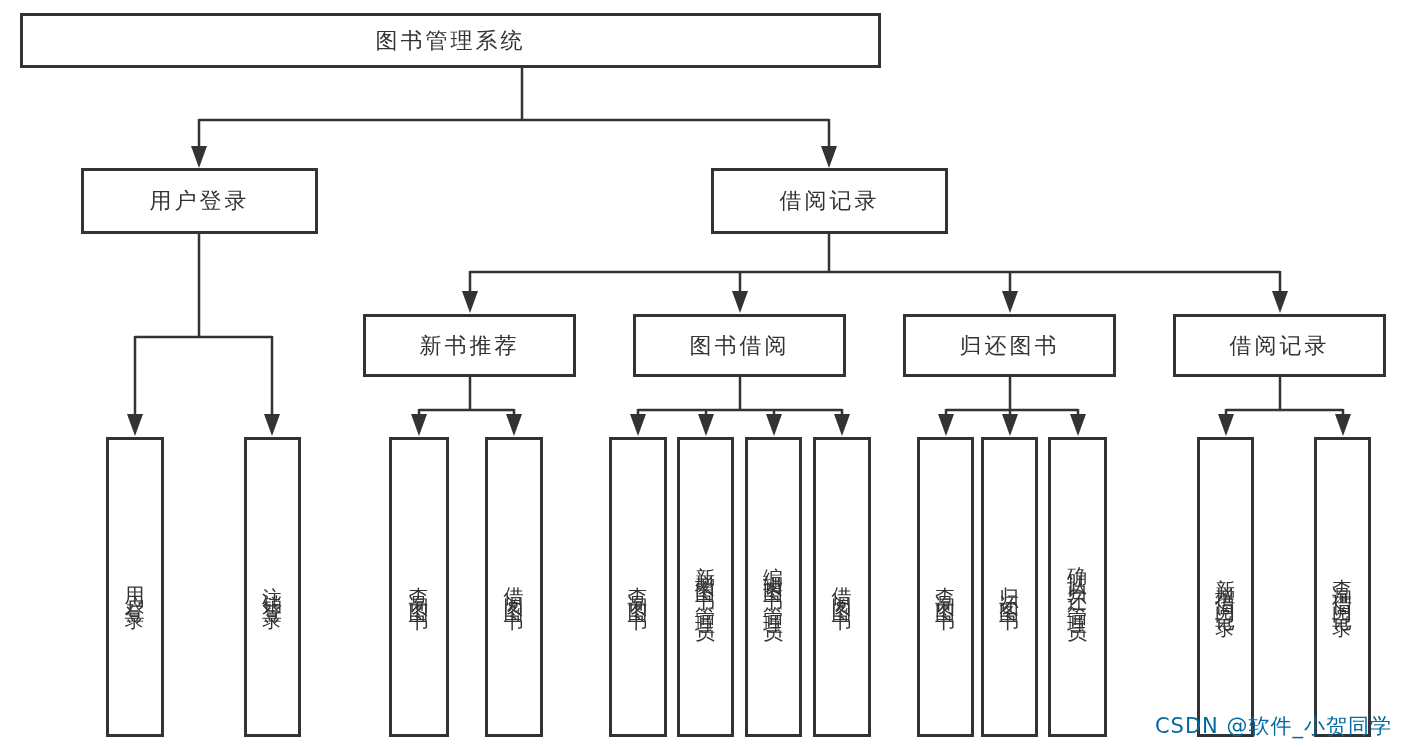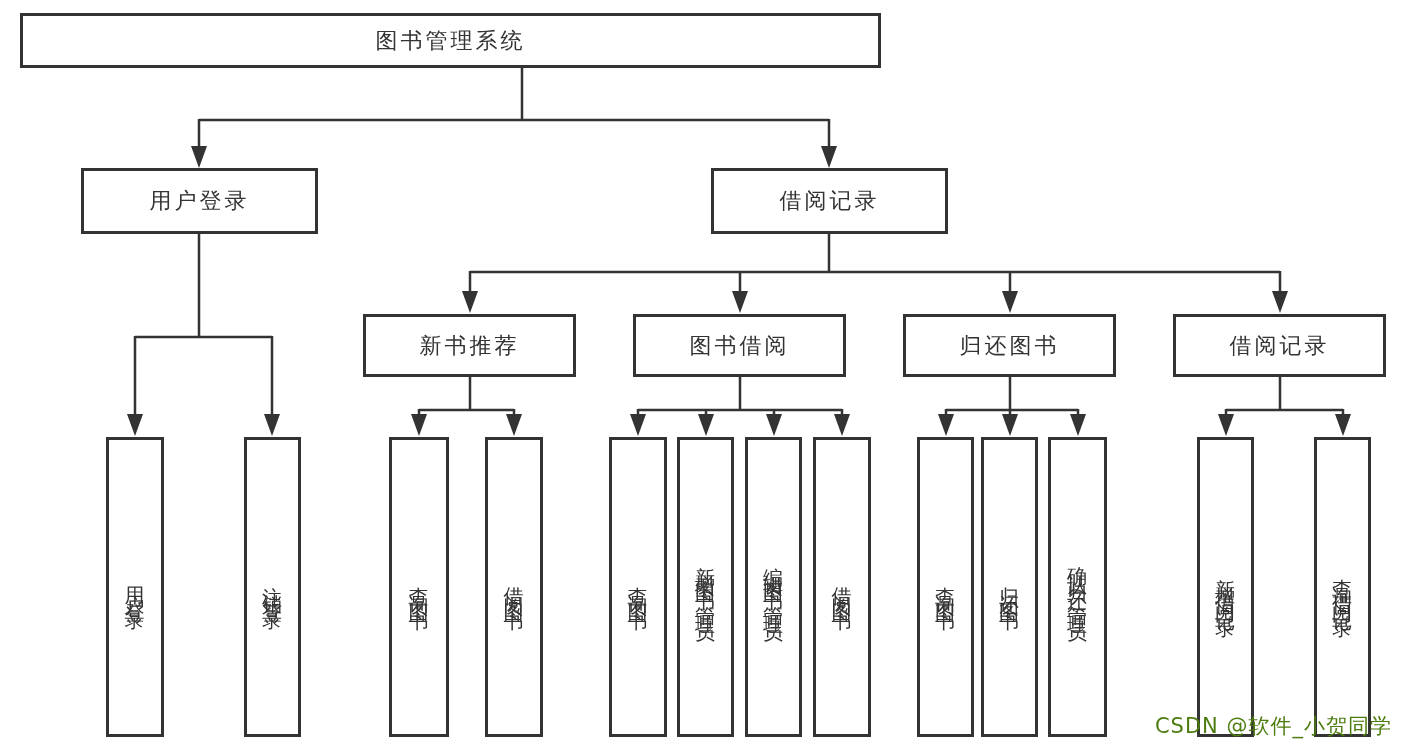--- a/index.html
+++ b/index.html
@@ -112,15 +112,15 @@
     <span>确认归还（管理员）</span>
   </div>
 
   <div class="box v" style="left:1197px;top:437px;width:57px;height:300px">
     <span>新增借阅记录</span>
   </div>
   <div class="box v" style="left:1314px;top:437px;width:57px;height:300px">
     <span>查询借阅记录</span>
   </div>
 
-  <div class="watermark" style="color: #4d7c0f;">CSDN @软件_小贺同学</div>
+  <div class="watermark" style="color: #0369a1;">CSDN @软件_小贺同学</div>
 
 </div>
 
 </body></html>

